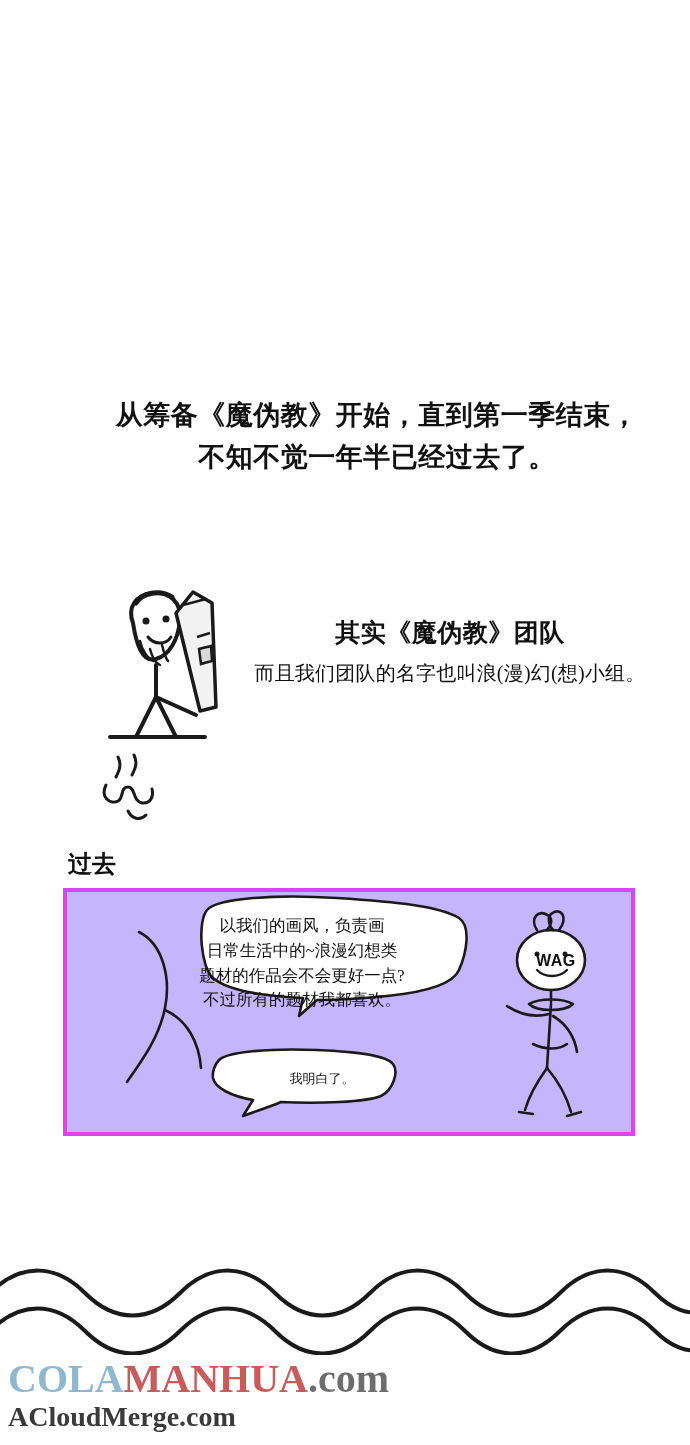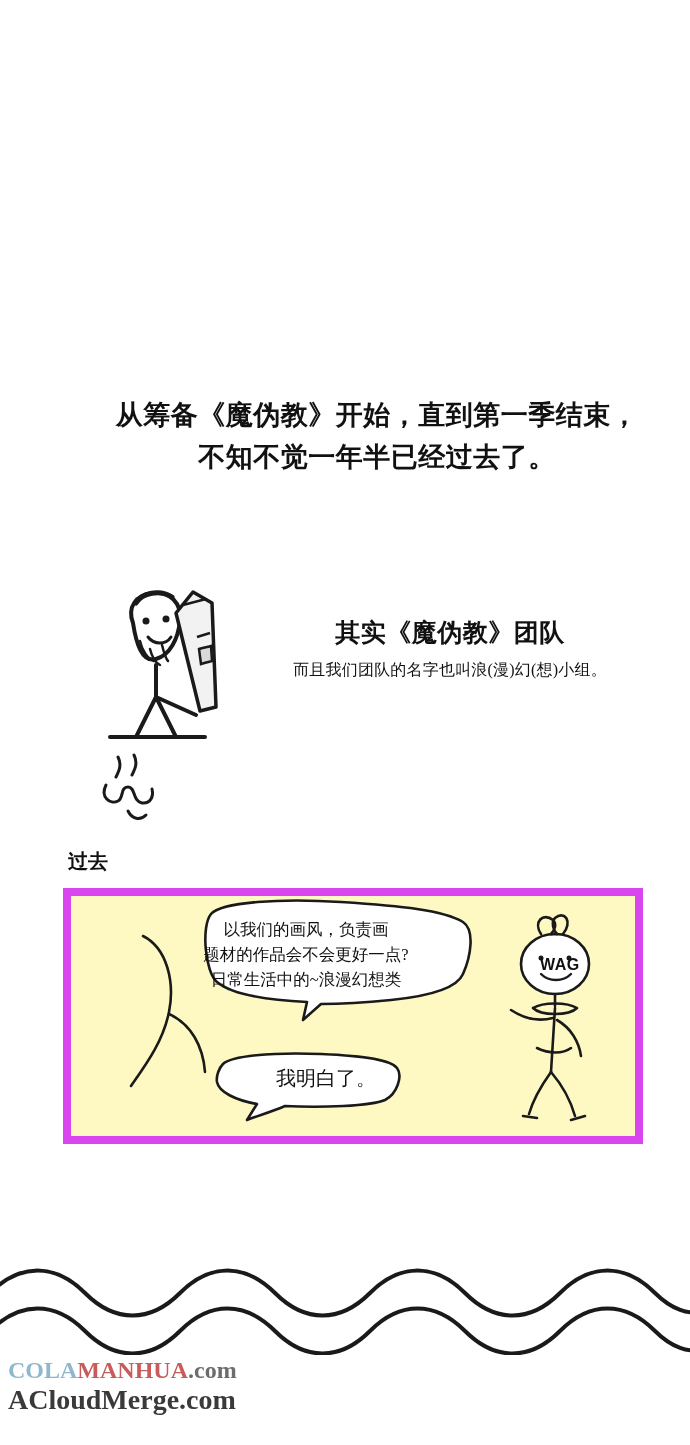--- a/index.html
+++ b/index.html
@@ -59,68 +59,68 @@
     color: #111;
   }
   .mid-speech .big {
     font-size: 25px;
     font-weight: 700;
     line-height: 1.45;
     letter-spacing: 0.5px;
   }
   .mid-speech .small {
     margin-top: 8px;
-    font-size: 16px;
+    font-size: 20px;
     font-weight: 400;
     line-height: 1.4;
     letter-spacing: 0.2px;
   }
 
   
   .past-label {
     position: absolute;
     top: 848px;
     left: 68px;
-    font-size: 20px;
+    font-size: 24px;
     font-family: "Liberation Serif", serif;
     font-weight: 700;
     color: #111;
   }
 
   
   .panel {
     position: absolute;
     top: 888px;
     left: 63px;
     width: 564px;
     height: 240px;
-    background: #fef9c3;
-    border: 8px solid #d946ef;
+    background: #c4b5fd;
+    border: 4px solid #d946ef;
     overflow: hidden;
   }
   .panel svg { display: block; position: absolute; top: 0; left: 0; }
 
   .bubble-text-a {
     position: absolute;
     top: 22px;
     left: 110px;
     width: 250px;
     text-align: center;
     font-size: 16.5px;
     line-height: 1.5;
     font-family: "Liberation Serif", serif;
     color: #111;
   }
   .bubble-text-b {
     position: absolute;
-    top: 169px;
+    top: 178px;
     left: 175px;
     width: 160px;
     text-align: center;
-    font-size: 20px;
+    font-size: 13px;
     font-family: "Liberation Serif", serif;
     color: #111;
   }
   .wag-text {
     position: absolute;
     top: 60px;
     left: 469px;
     font-size: 16px;
     font-weight: 700;
     font-family: "Liberation Sans", sans-serif;
@@ -140,21 +140,21 @@
   
   .watermark {
     position: absolute;
     top: 1358px;
     left: 8px;
     width: 500px;
     font-family: "Liberation Serif", serif;
     font-weight: 700;
     line-height: 1.05;
   }
-  .wm-line1 { font-size: 24px; letter-spacing: 0px; }
+  .wm-line1 { font-size: 40px; letter-spacing: 0px; }
   .wm-line2 { font-size: 28px; letter-spacing: 0px; margin-top: 2px; }
   .wm-c1 { color: #8fb8cf; }
   .wm-c2 { color: #c85c5c; }
   .wm-c3 { color: #6d6d6d; }
   .wm-c4 { color: #3a3a3a; }
 </style>
 </head>
 <body>
 
 <div class="page">
@@ -251,22 +251,23 @@
         <path d="M480 176 C492 190 500 206 504 220"></path>
         <path d="M452 220 L466 222"></path>
         <path d="M500 224 L514 220"></path>
 
         <path d="M466 152 C478 158 492 158 500 152"></path>
       </g>
     </svg>
 
     <div class="bubble-text-a">
       <div>以我们的画风，负责画</div>
+      <div>日常生活中的~浪漫幻想类</div>
       <div>题材的作品会不会更好一点?</div>
-      <div>日常生活中的~浪漫幻想类</div>
+      <div>不过所有的题材我都喜欢。</div>
     </div>
 
     <div class="bubble-text-b">我明白了。</div>
 
     <div class="wag-text">WAG</div>
   </div>
 
   <svg class="waves" viewBox="0 0 690 90">
     <g fill="none" stroke="#1a1a1a" stroke-width="4" stroke-linecap="round">
       <path d="M-10 28 C20 -2 55 -2 85 28 C115 58 150 58 180 28 C210 -2 245 -2 275 28

